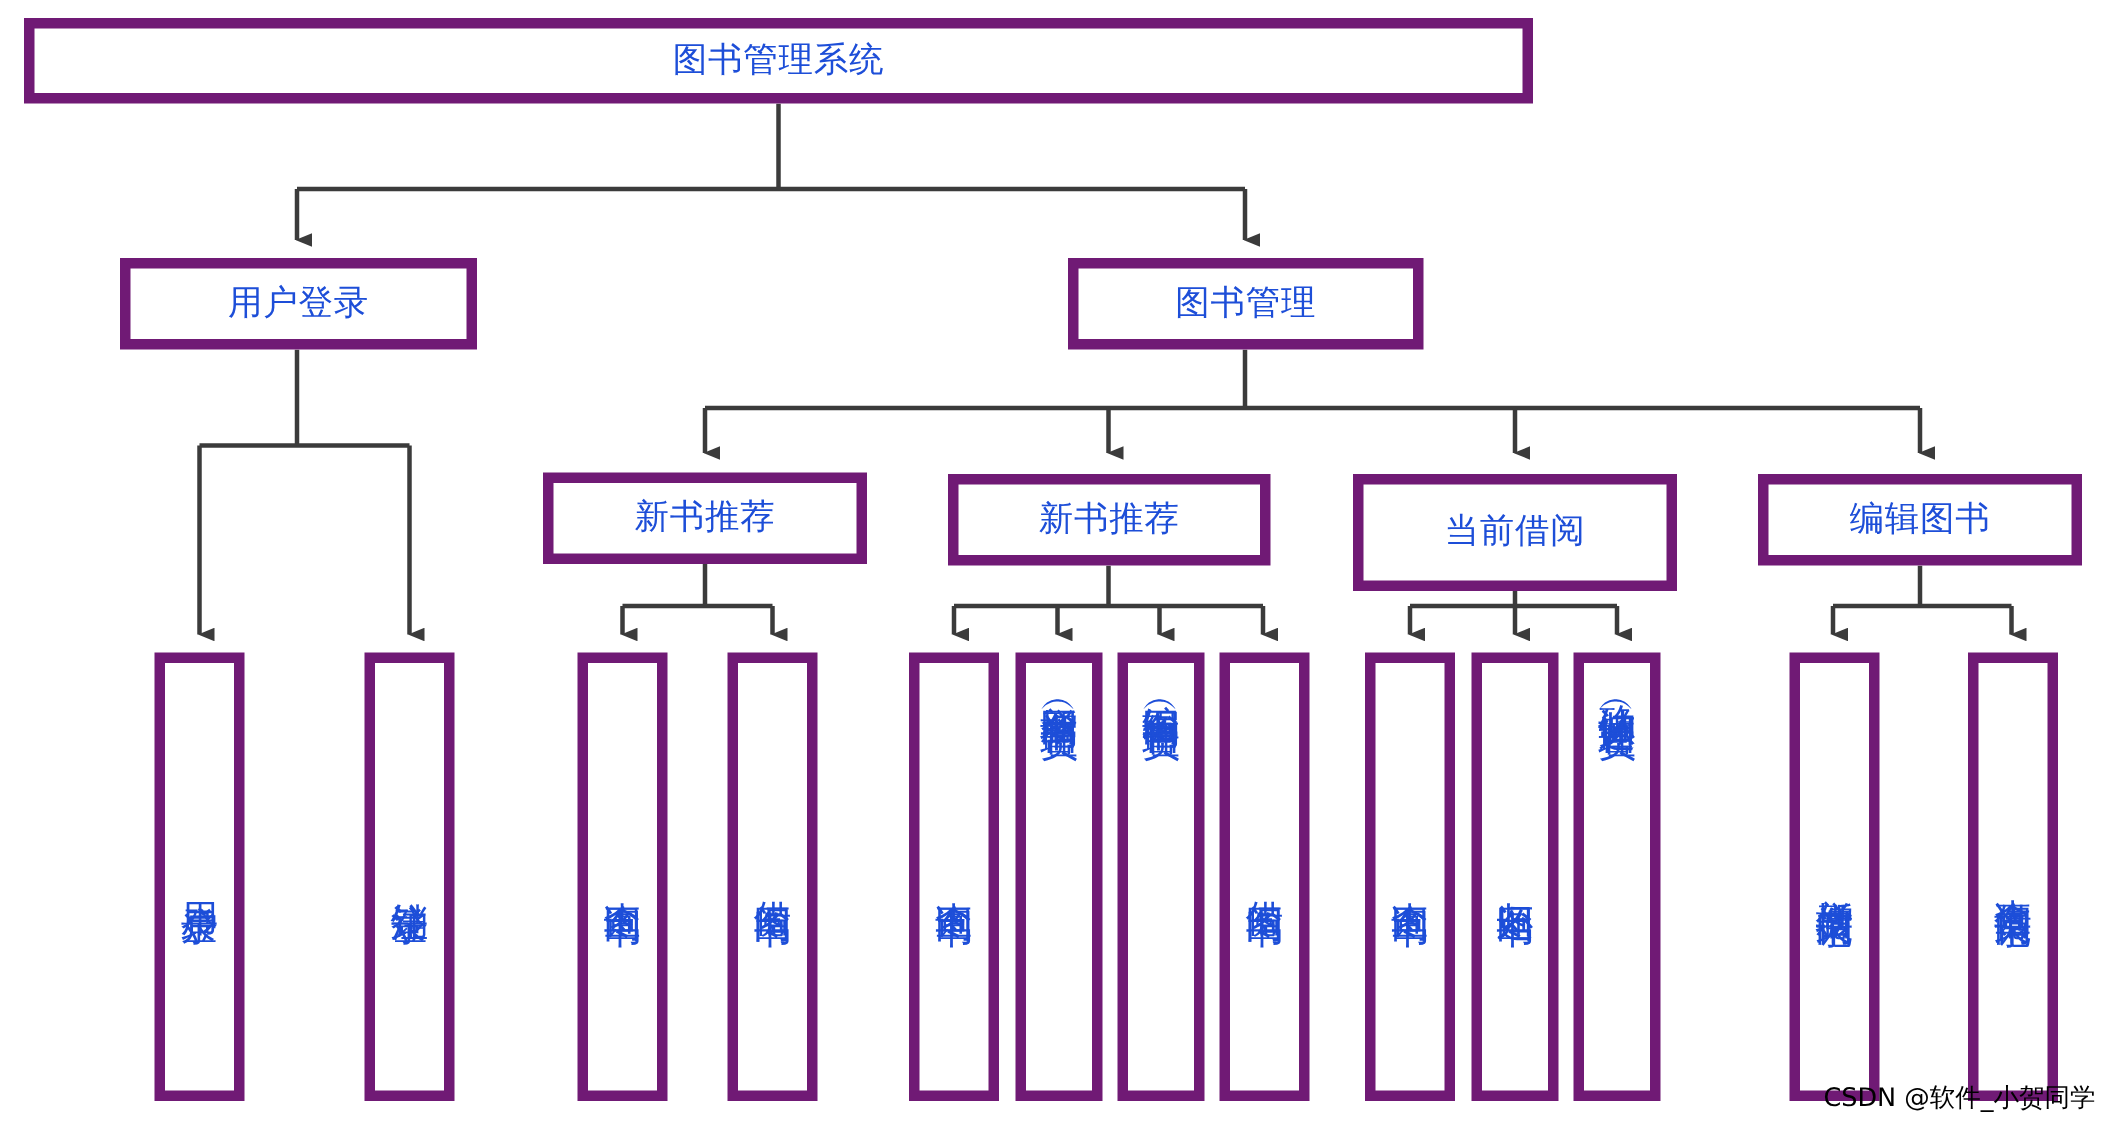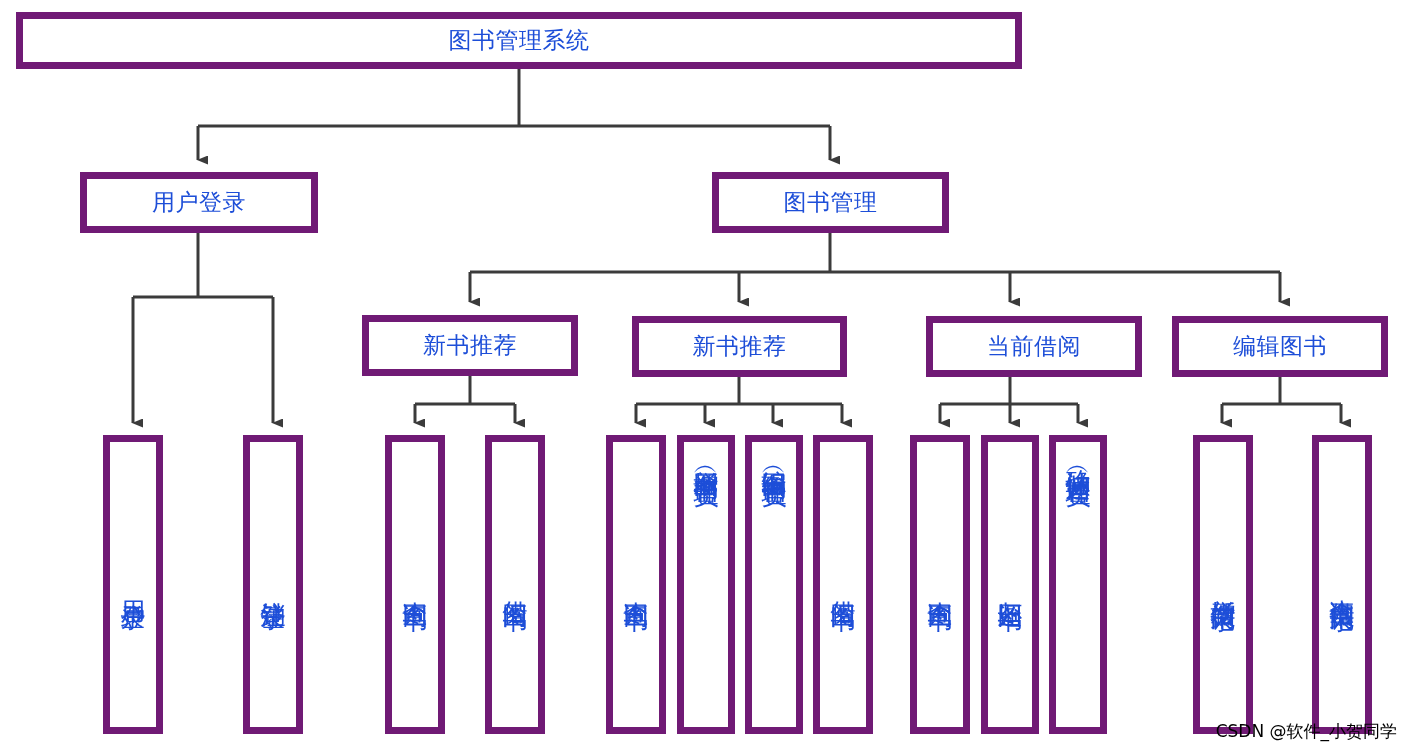--- a/index.html
+++ b/index.html
@@ -144,21 +144,21 @@
   <div class="node h" style="left:712px; top:172px; width:237px; height:61px;">
     <span class="lbl">图书管理</span>
   </div>
 
   <div class="node h" style="left:362px; top:315px; width:216px; height:61px;">
     <span class="lbl">新书推荐</span>
   </div>
   <div class="node h" style="left:632px; top:316px; width:215px; height:61px;">
     <span class="lbl">新书推荐</span>
   </div>
-  <div class="node h" style="left:902px; top:316px; width:216px; height:61px;margin-left:24px;">
+  <div class="node h" style="left:902px; top:316px; width:216px; height:78px;">
     <span class="lbl">当前借阅</span>
   </div>
   <div class="node h" style="left:1172px; top:316px; width:216px; height:61px;">
     <span class="lbl">编辑图书</span>
   </div>
 
   <div class="node v center" style="left:103px; top:435px; width:60px; height:299px;">
     <span class="lbl">用户登录</span>
   </div>
   <div class="node v center" style="left:243px; top:435px; width:60px; height:299px;">

